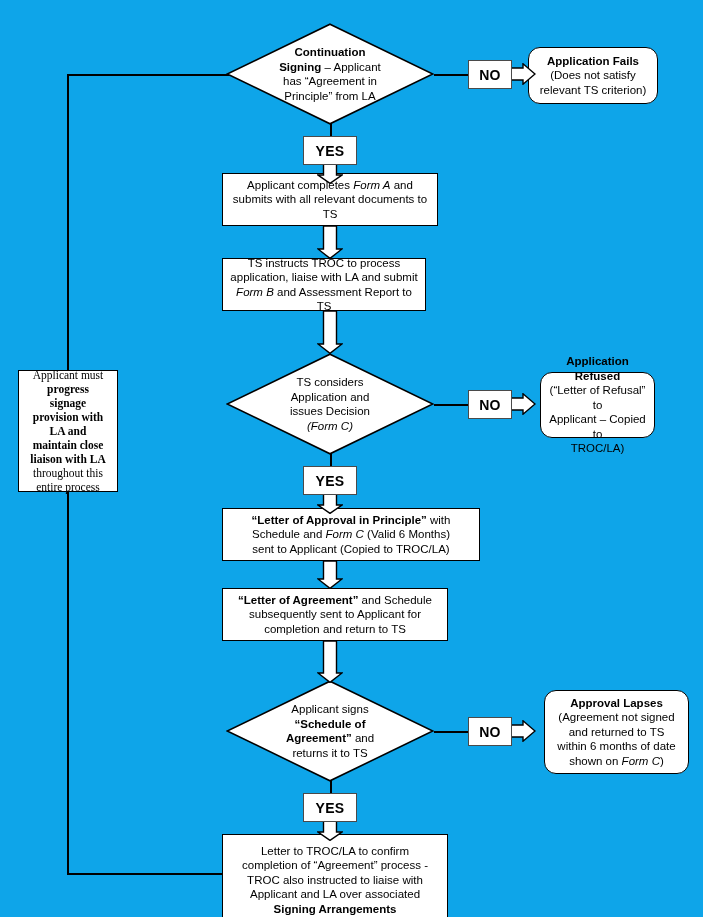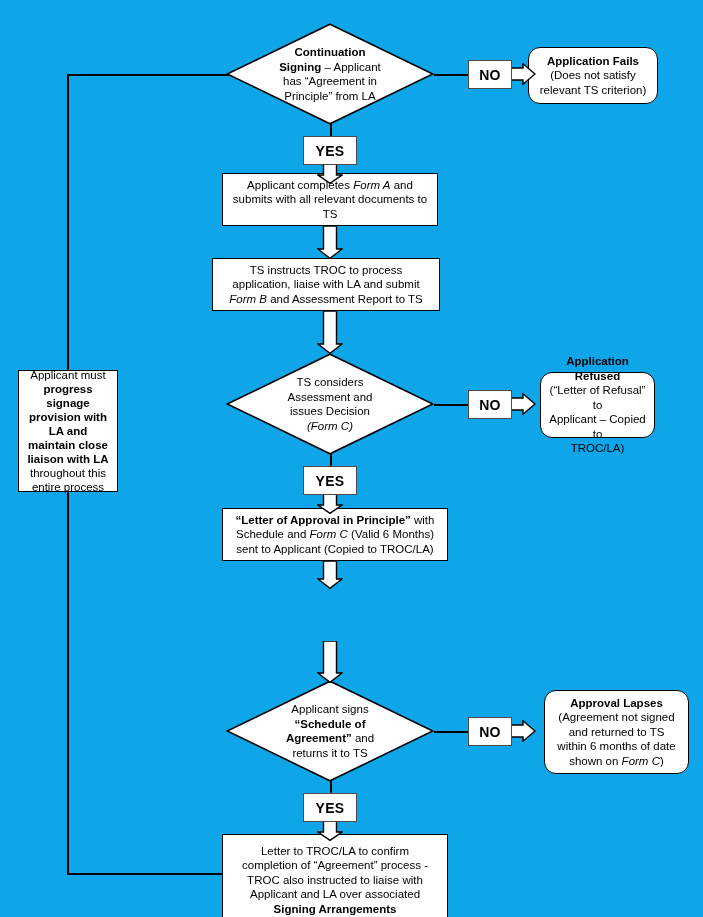--- a/index.html
+++ b/index.html
@@ -62,20 +62,21 @@
     border:1.5px solid #000;
     background:#fff;
     display:flex;
     align-items:center;
     justify-content:center;
     text-align:center;
     font-size:11.5px;
     line-height:14px;
     padding:4px 3px;
     z-index:6;
+    font-family:Liberation Serif, serif;
   }
   
   .diamond-wrap{z-index:5;}
   .diamond-wrap svg{display:block;}
   .diamond-text{
     position:absolute;
     left:0;top:0;right:0;bottom:0;
     display:flex;
     align-items:center;
     justify-content:center;
@@ -165,21 +166,21 @@
       <span>TS</span>
     </span>
   </div>
 
   <div class="abs blockarrow" style="left:317px; top:226px; width:26px; height:33px;">
     <svg width="26" height="33" viewBox="0 0 26 33">
       <polygon points="6.5,0 19.5,0 19.5,23 25,23 13,32.4 1,23 6.5,23" fill="#ffffff" stroke="#000000" stroke-width="1.4" stroke-linejoin="miter"></polygon>
     </svg>
   </div>
 
-  <div class="abs proc" style="left:212px; top:258px; width:228px; height:53px;">
+  <div class="abs proc" style="left:222px; top:258px; width:204px; height:53px;">
     <span>
       <span>TS instructs TROC to process</span><br>
       <span>application, liaise with LA and submit</span><br>
       <em>Form B</em><span> and Assessment Report to TS</span>
     </span>
   </div>
 
   <div class="abs blockarrow" style="left:317px; top:311px; width:26px; height:43px;">
     <svg width="26" height="43" viewBox="0 0 26 43">
       <polygon points="6.5,0 19.5,0 19.5,33 25,33 13,42.4 1,33 6.5,33" fill="#ffffff" stroke="#000000" stroke-width="1.4" stroke-linejoin="miter"></polygon>
@@ -200,21 +201,21 @@
     </span>
   </div>
 
   <div class="abs diamond-wrap" style="left:226px; top:353px; width:208px; height:102px;">
     <svg width="208" height="102" viewBox="0 0 208 102">
       <polygon points="104,1.2 206.8,51 104,100.8 1.2,51" fill="#ffffff" stroke="#000000" stroke-width="1.6"></polygon>
     </svg>
     <div class="diamond-text">
       <span>
         <span>TS considers</span><br>
-        <span>Assessment and</span><br>
+        <span>Application and</span><br>
         <span>issues Decision</span><br>
         <em>(Form C)</em>
       </span>
     </div>
   </div>
 
   <div class="abs tag" style="left:468px; top:390px; width:44px; height:29px;">
     <span>NO</span>
   </div>
   <div class="abs blockarrow" style="left:510px; top:393px; width:26px; height:22px;">
@@ -234,34 +235,41 @@
 
   <div class="abs tag" style="left:303px; top:466px; width:54px; height:29px;">
     <span>YES</span>
   </div>
   <div class="abs blockarrow" style="left:317px; top:494px; width:26px; height:20px;">
     <svg width="26" height="20" viewBox="0 0 26 20">
       <polygon points="6.5,0 19.5,0 19.5,11 25,11 13,19.4 1,11 6.5,11" fill="#ffffff" stroke="#000000" stroke-width="1.4" stroke-linejoin="miter"></polygon>
     </svg>
   </div>
 
-  <div class="abs proc" style="left:222px; top:508px; width:226px; height:53px;">
+  <div class="abs proc" style="left:222px; top:508px; width:258px; height:53px;">
     <span>
       <b>“Letter of Approval in Principle”</b><span> with</span><br>
       <span>Schedule and </span><em>Form C</em><span> (Valid 6 Months)</span><br>
       <span>sent to Applicant (Copied to TROC/LA)</span>
     </span>
   </div>
 
   <div class="abs blockarrow" style="left:317px; top:561px; width:26px; height:28px;">
     <svg width="26" height="28" viewBox="0 0 26 28">
       <polygon points="6.5,0 19.5,0 19.5,18 25,18 13,27.4 1,18 6.5,18" fill="#ffffff" stroke="#000000" stroke-width="1.4" stroke-linejoin="miter"></polygon>
     </svg>
   </div>
 
+  <div class="abs proc" style="left:222px; top:588px; width:226px; height:53px;">
+    <span>
+      <b>“Letter of Agreement”</b><span> and Schedule</span><br>
+      <span>subsequently sent to Applicant for</span><br>
+      <span>completion and return to TS</span>
+    </span>
+  </div>
 
   <div class="abs blockarrow" style="left:317px; top:641px; width:26px; height:42px;">
     <svg width="26" height="42" viewBox="0 0 26 42">
       <polygon points="6.5,0 19.5,0 19.5,32 25,32 13,41.4 1,32 6.5,32" fill="#ffffff" stroke="#000000" stroke-width="1.4" stroke-linejoin="miter"></polygon>
     </svg>
   </div>
 
   <div class="abs diamond-wrap" style="left:226px; top:680px; width:208px; height:102px;">
     <svg width="208" height="102" viewBox="0 0 208 102">
       <polygon points="104,1.2 206.8,51 104,100.8 1.2,51" fill="#ffffff" stroke="#000000" stroke-width="1.6"></polygon>

